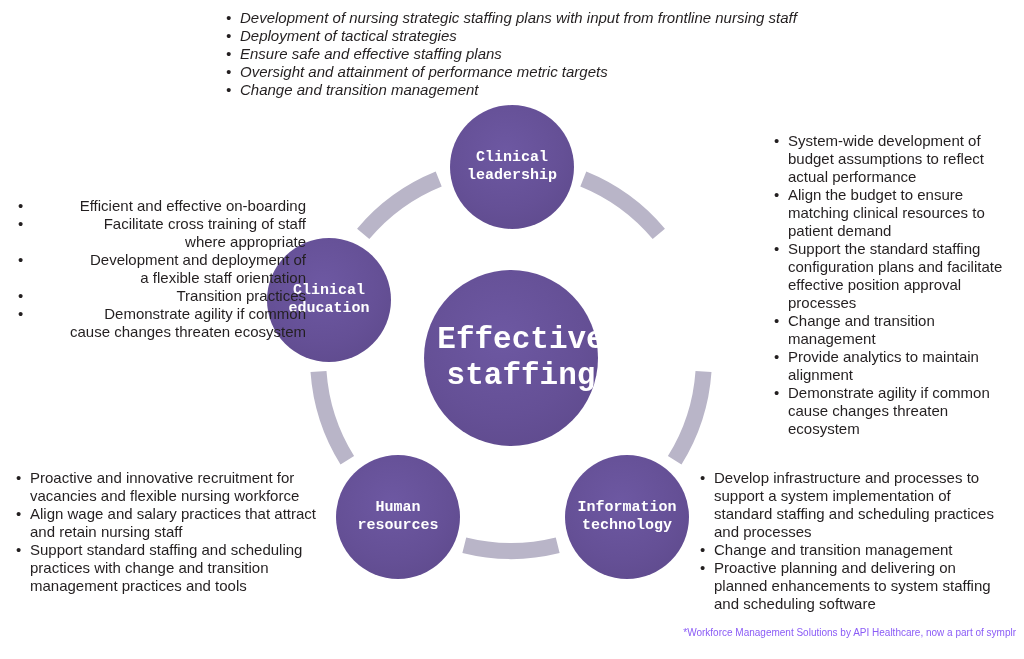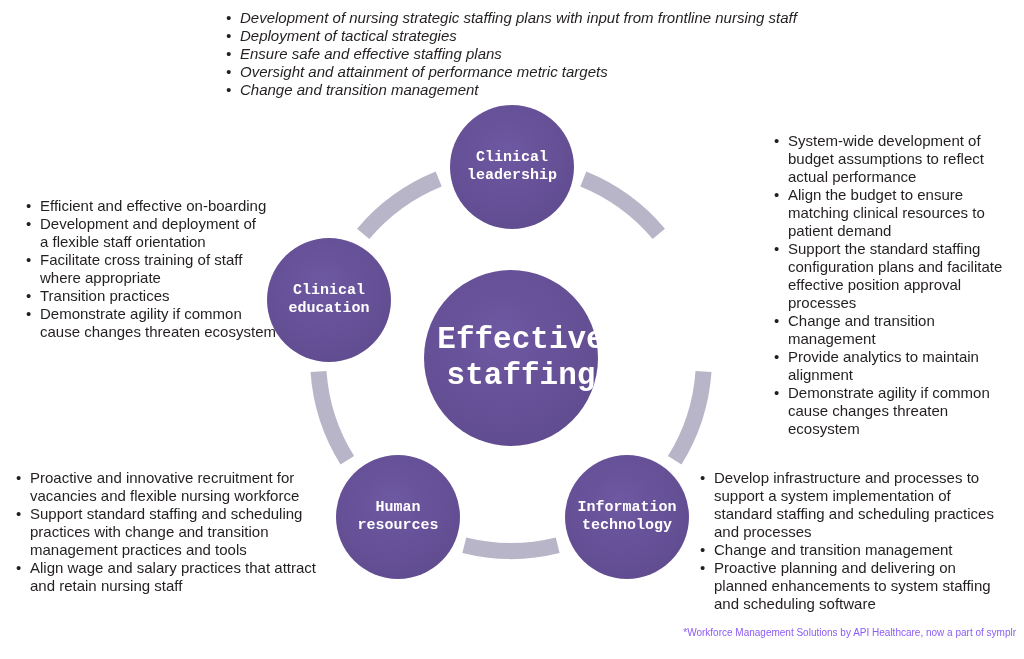--- a/index.html
+++ b/index.html
@@ -33,21 +33,21 @@
     position: absolute; margin: 0; padding: 0; list-style: none;
     font-size: 15px; line-height: 18px;
   }
   ul.blist li {
     position: relative; padding-left: 16px; white-space: pre-line;
   }
   ul.blist li::before {
     content: "\2022"; position: absolute; left: 2px; top: 0;
   }
   .list-top { left: 224px; top: 9px;   width: 720px; font-style: italic; }
-  .list-ce  { left: 24px;   top: 197px; width: 290px; }
+  .list-ce  { left: 16px;   top: 197px; width: 290px; text-align: right; }
   .list-fi  { left: 772px; top: 132px; width: 270px; }
   .list-hr  { left: 14px;  top: 469px; width: 360px; }
   .list-it  { left: 698px; top: 469px; width: 340px; }
 
   .footnote {
     position: absolute; right: 8px; top: 627px;
     font-size: 10px; color: #8b5cf6;
   }
 </style>
 </head>
@@ -88,24 +88,24 @@
   <ul class="blist list-top">
       <li>Development of nursing strategic staffing plans with input from frontline nursing staff</li>
       <li>Deployment of tactical strategies</li>
       <li>Ensure safe and effective staffing plans</li>
       <li>Oversight and attainment of performance metric targets</li>
       <li>Change and transition management</li>
     </ul>
 
   <ul class="blist list-ce">
       <li>Efficient and effective on-boarding</li>
+      <li>Facilitate cross training of staff
+where appropriate</li>
       <li>Development and deployment of
 a flexible staff orientation</li>
-      <li>Facilitate cross training of staff
-where appropriate</li>
       <li>Transition practices</li>
       <li>Demonstrate agility if common
 cause changes threaten ecosystem</li>
     </ul>
 
   <ul class="blist list-fi">
       <li>System-wide development of
 budget assumptions to reflect
 actual performance</li>
       <li>Align the budget to ensure
@@ -120,25 +120,25 @@
       <li>Provide analytics to maintain
 alignment</li>
       <li>Demonstrate agility if common
 cause changes threaten
 ecosystem</li>
     </ul>
 
   <ul class="blist list-hr">
       <li>Proactive and innovative recruitment for
 vacancies and flexible nursing workforce</li>
+      <li>Align wage and salary practices that attract
+and retain nursing staff</li>
       <li>Support standard staffing and scheduling
 practices with change and transition
 management practices and tools</li>
-      <li>Align wage and salary practices that attract
-and retain nursing staff</li>
     </ul>
 
   <ul class="blist list-it">
       <li>Develop infrastructure and processes to
 support a system implementation of
 standard staffing and scheduling practices
 and processes</li>
       <li>Change and transition management</li>
       <li>Proactive planning and delivering on
 planned enhancements to system staffing

